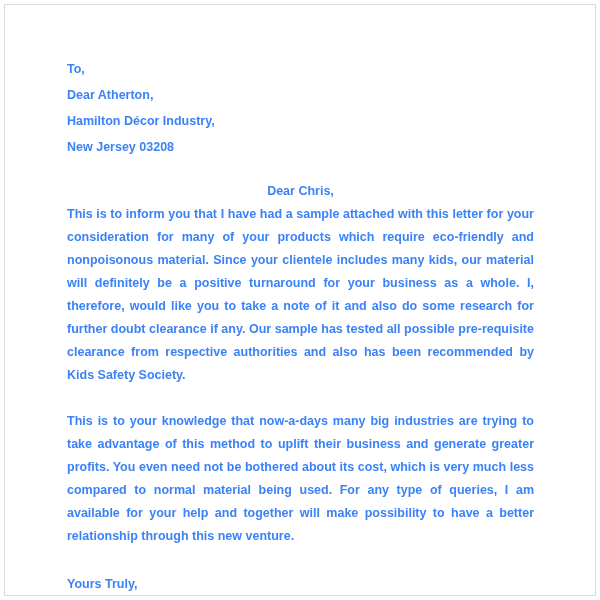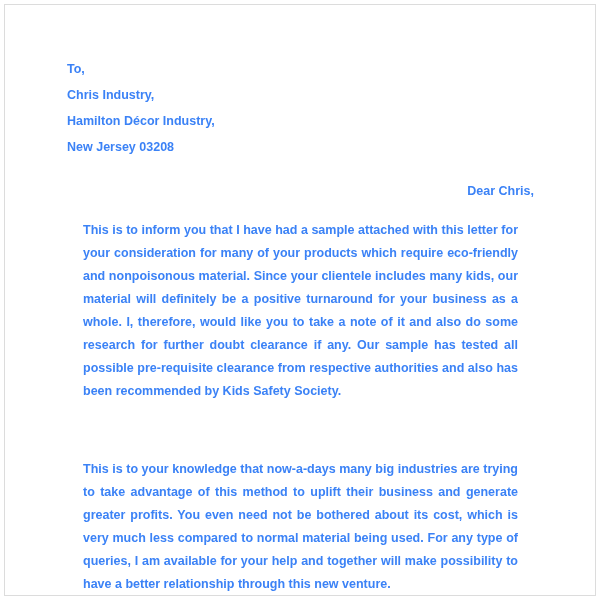--- a/index.html
+++ b/index.html
@@ -42,28 +42,28 @@
   .addr-block {
     margin: 0 0 12px 0;
   }
   .addr-line {
     line-height: 26px;
     text-align: left;
     white-space: nowrap;
   }
   .salutation {
     line-height: 23px;
-    text-align: right;
+    text-align: center;
     margin-top: 20px;
   }
   .body-para {
     line-height: 23px;
     text-align: justify;
     text-justify: inter-word;
-    margin: 16px;
+    margin: 0;
   }
   .para-gap {
     height: 23px;
   }
   .closing-block {
     margin-top: 23px;
   }
   .closing-line {
     line-height: 26px;
     text-align: left;
@@ -74,21 +74,21 @@
 <body>
 
 <div class="page">
 
   <div class="sheet-frame"></div>
 
   <div class="letter">
 
     <div class="addr-block">
       <div class="addr-line">To,</div>
-      <div class="addr-line">Chris Industry,</div>
+      <div class="addr-line">Dear Atherton,</div>
       <div class="addr-line">Hamilton Décor Industry,</div>
       <div class="addr-line">New Jersey 03208</div>
     </div>
 
     <div class="salutation">Dear Chris,</div>
 
     <p class="body-para">This is to inform you that I have had a sample attached with this letter for your consideration for many of your products which require eco-friendly and nonpoisonous material.  Since your clientele includes many kids, our material will definitely be a positive turnaround for your business as a whole.  I, therefore, would like you to take a note of it and also do some research for further doubt clearance if any.  Our sample has tested all possible pre-requisite clearance from respective authorities and also has been recommended by Kids Safety Society.</p>
 
     <div class="para-gap"></div>
 

